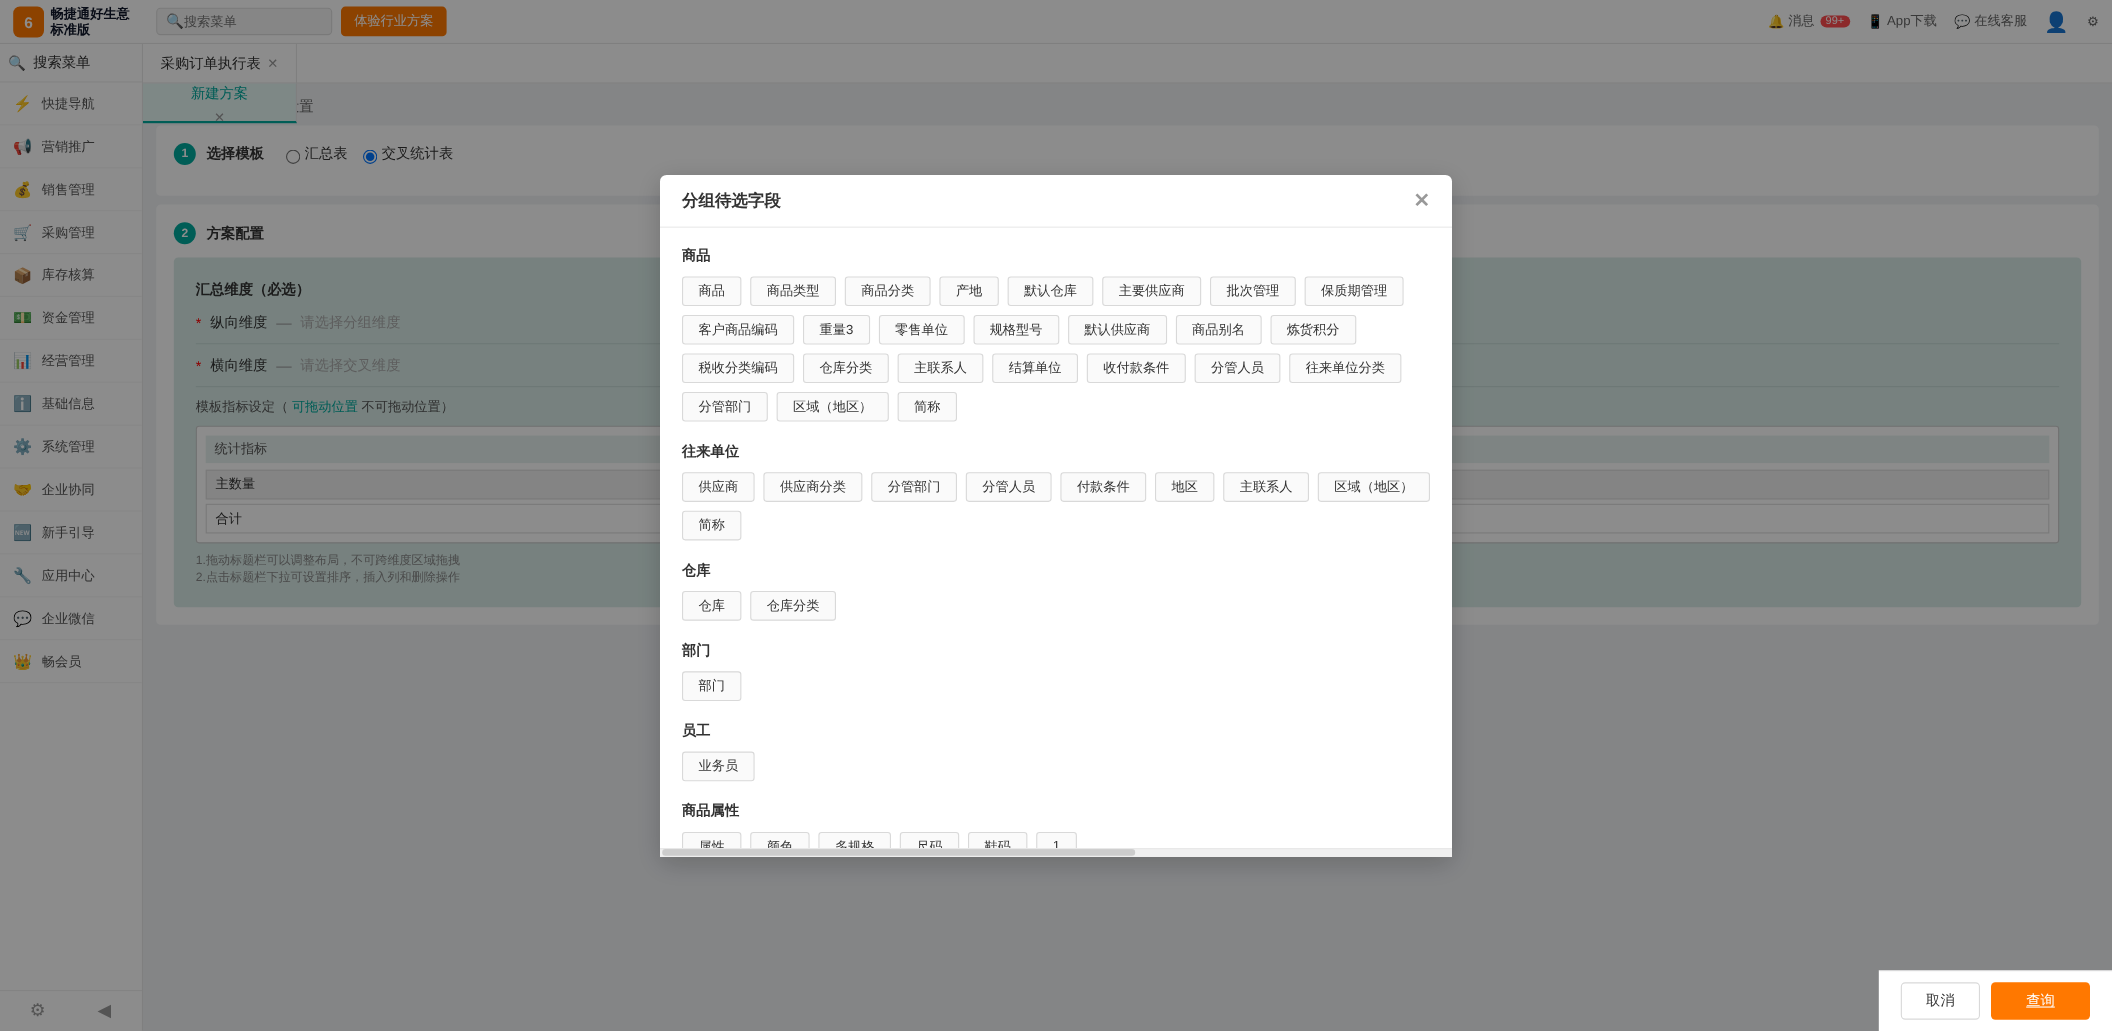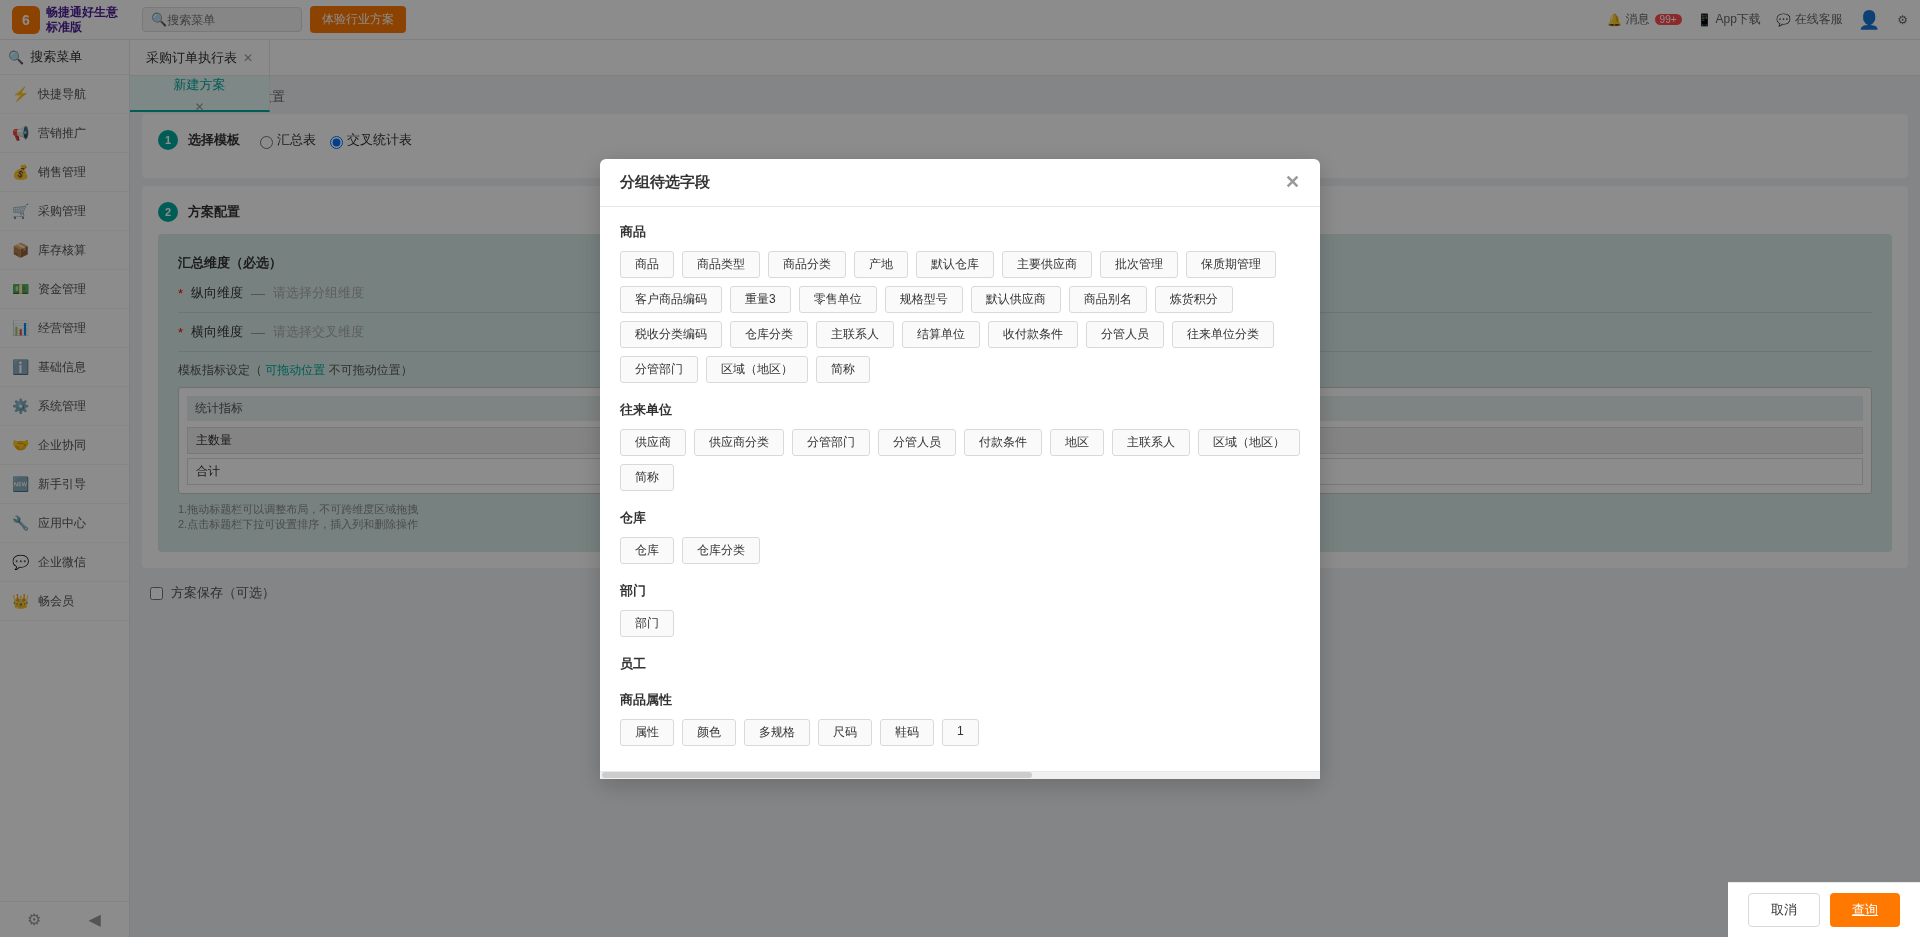--- a/index.html
+++ b/index.html
@@ -23,21 +23,21 @@
       width: 130px;
       gap: 6px;
     }
     .logo-icon {
       width: 28px; height: 28px;
       background: #ff7800;
       border-radius: 6px;
       display: flex; align-items: center; justify-content: center;
       color: #fff; font-weight: bold; font-size: 14px;
     }
-    .logo-text { font-size: 12px; color: #4c1d95; font-weight: bold; line-height: 1.2; }
+    .logo-text { font-size: 12px; color: #0f172a; font-weight: bold; line-height: 1.2; }
     .topbar-middle {
       flex: 1;
       display: flex;
       align-items: center;
       gap: 8px;
     }
     .topbar-search {
       display: flex;
       align-items: center;
       background: #f5f5f5;
@@ -286,21 +286,21 @@
     .btn-cancel {
       padding: 7px 22px;
       border: 1px solid #d9d9d9;
       background: #fff;
       border-radius: 4px;
       cursor: pointer;
       font-size: 13px;
       color: #333;
     }
     .btn-confirm {
-      padding: 7px 22px;
+      padding: 7px 32px;
       border: none;
       background: #ff7800;
       border-radius: 4px;
       cursor: pointer;
       font-size: 13px;
       color: #fff;
       text-decoration: underline;
     }
 
     
@@ -513,24 +513,20 @@
           <div style="flex:1;background:#f0f0f0;padding:4px 8px;font-size:12px;border:1px solid #ddd;">金额</div>
         </div>
         <div style="display:flex;gap:4px;">
           <div style="flex:1;padding:4px 8px;font-size:12px;border:1px solid #ddd;">合计</div>
           <div style="flex:1;padding:4px 8px;font-size:12px;border:1px solid #ddd;">合计</div>
         </div>
       </div>
       <div style="font-size:11px;color:#888;margin-top:8px;">1.拖动标题栏可以调整布局，不可跨维度区域拖拽</div>
       <div style="font-size:11px;color:#888;">2.点击标题栏下拉可设置排序，插入列和删除操作</div>
     </div>
-  </div>
-  <div style="display:flex;align-items:center;gap:8px;padding:8px;">
-    <input type="checkbox" style="">
-    <span style="font-size:13px;color:#555;">方案保存（可选）</span>
   </div>
 </div>
 
 <div class="overlay">
   <div class="modal">
     <div class="modal-header">
       <span>分组待选字段</span>
       <span class="modal-close">✕</span>
     </div>
     <div class="modal-body" id="modal-body-container">
@@ -587,20 +583,23 @@
           </div>
         </div>
         <div class="field-section">
           <div class="field-section-title">部门</div>
           <div class="field-tags">
             <div class="field-tag">部门</div>
           </div>
         </div>
         <div class="field-section">
           <div class="field-section-title">员工</div>
+          <div class="field-tags">
+            <div class="field-tag">业务员</div>
+          </div>
         </div>
         <div class="field-section">
           <div class="field-section-title">商品属性</div>
           <div class="field-tags">
             <div class="field-tag">属性</div>
             <div class="field-tag">颜色</div>
             <div class="field-tag">多规格</div>
             <div class="field-tag">尺码</div>
             <div class="field-tag">鞋码</div>
             <div class="field-tag">1</div>

